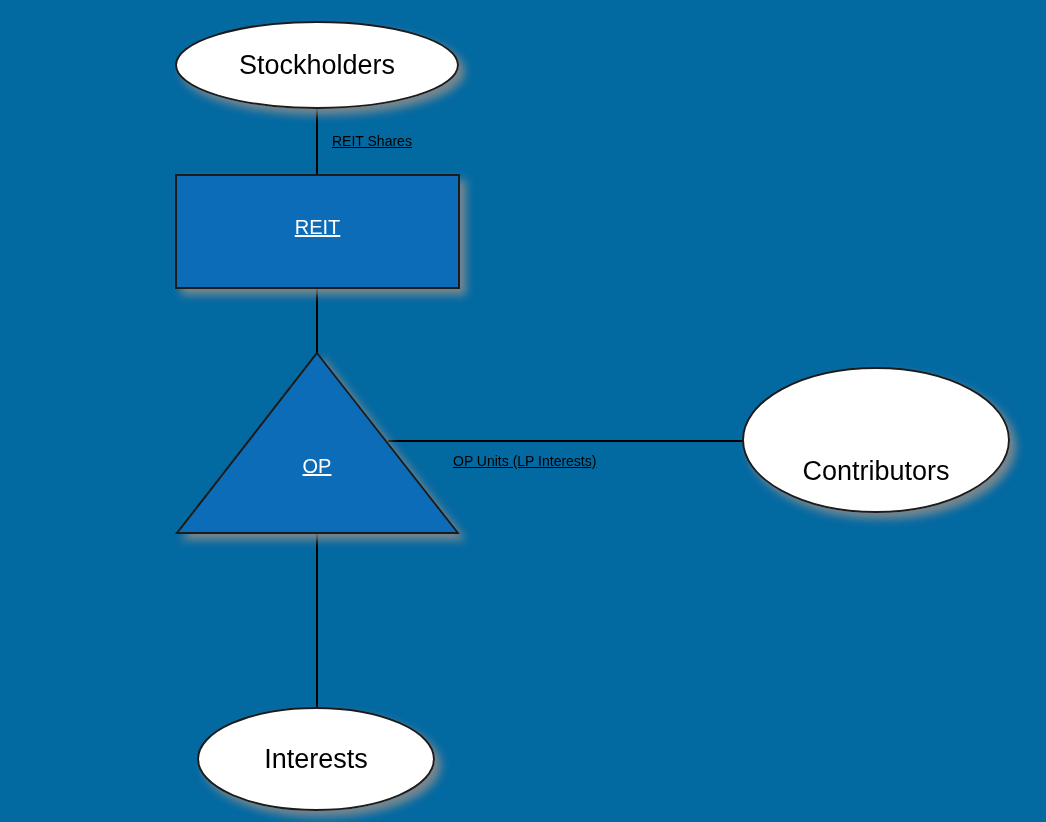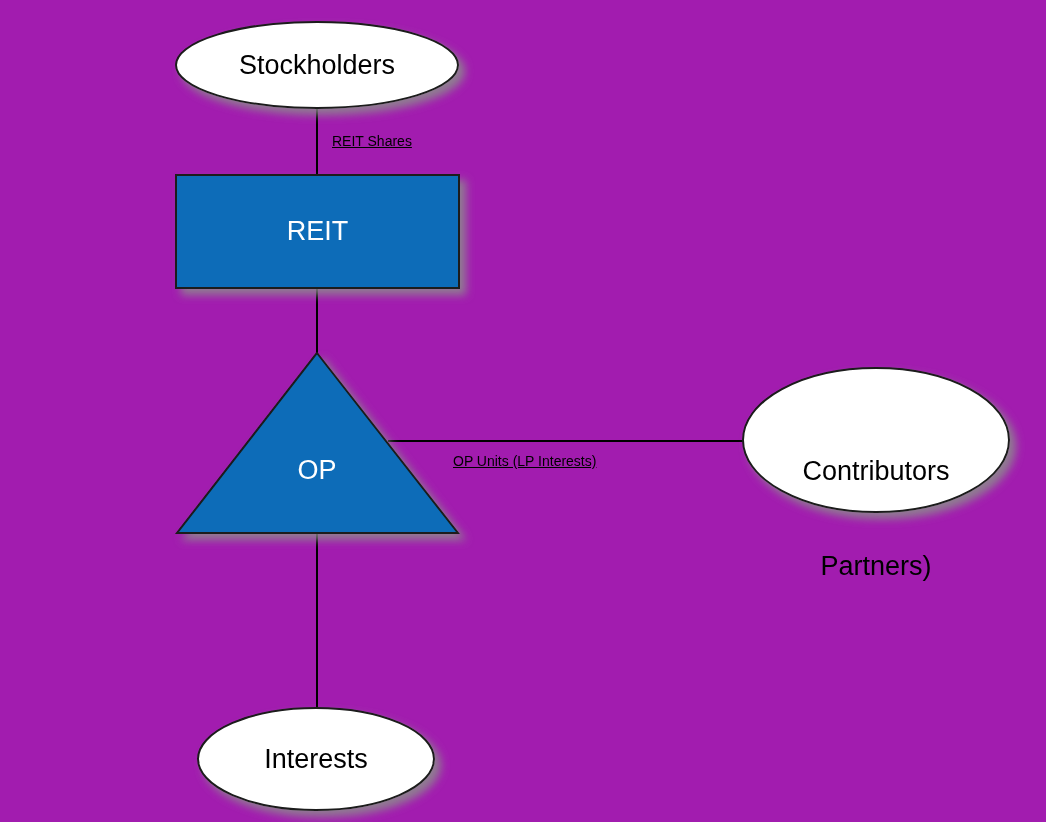--- a/index.html
+++ b/index.html
@@ -9,21 +9,21 @@
     background: #ffffff;
   }
   body {
     font-family: "Liberation Sans", sans-serif;
     color: #000000;
   }
   #diagram-canvas {
     position: relative;
     width: 1046px;
     height: 822px;
-    background: #a21caf;
+    background: #0369a1;
     overflow: hidden;
   }
   #diagram-svg {
     position: absolute;
     left: 0;
     top: 0;
     width: 1046px;
     height: 822px;
   }
   .node-label {
@@ -32,22 +32,23 @@
     line-height: 1.18;
     white-space: pre;
     pointer-events: none;
     font-family: "Liberation Sans", sans-serif;
   }
   .ellipse-label {
     font-size: 27px;
     color: #000000;
   }
   .shape-label {
-    font-size: 27px;
+    font-size: 20px;
     color: #ffffff;
+    text-decoration: underline;
   }
   .edge-label {
     position: absolute;
     font-size: 14px;
     color: #000000;
     white-space: nowrap;
     font-family: "Liberation Sans", sans-serif;
     text-decoration: underline;
   }
 </style>
@@ -83,21 +84,20 @@
   </svg>
 
   <div class="node-label ellipse-label" style="left:177px; top:50px; width:280px;">Stockholders</div>
 
   <div class="node-label shape-label" style="left:176px; top:216px; width:283px;">REIT</div>
 
   <div class="node-label shape-label" style="left:237px; top:455px; width:160px;">OP</div>
 
   <div class="node-label ellipse-label" style="left:756px; top:392px; width:240px;">
     <div>Contributors</div>
-    <div>Partners)</div>
   </div>
 
   <div class="node-label ellipse-label" style="left:197px; top:744px; width:238px;">Interests</div>
 
   <div class="edge-label" style="left:332px; top:133px;">REIT Shares</div>
 
 
   <div class="edge-label" style="left:441px; top:453px;margin-left:12px;">OP Units (LP Interests)</div>
 
 </div>

